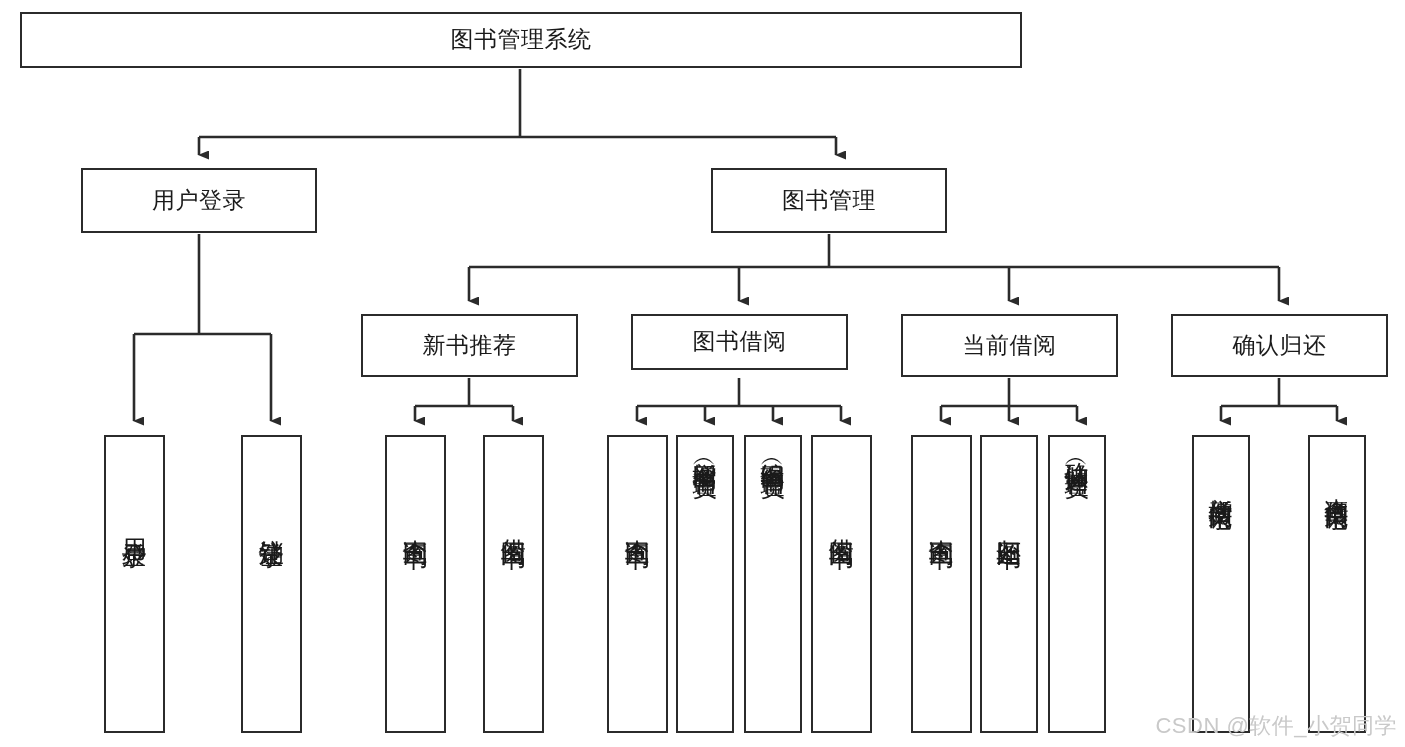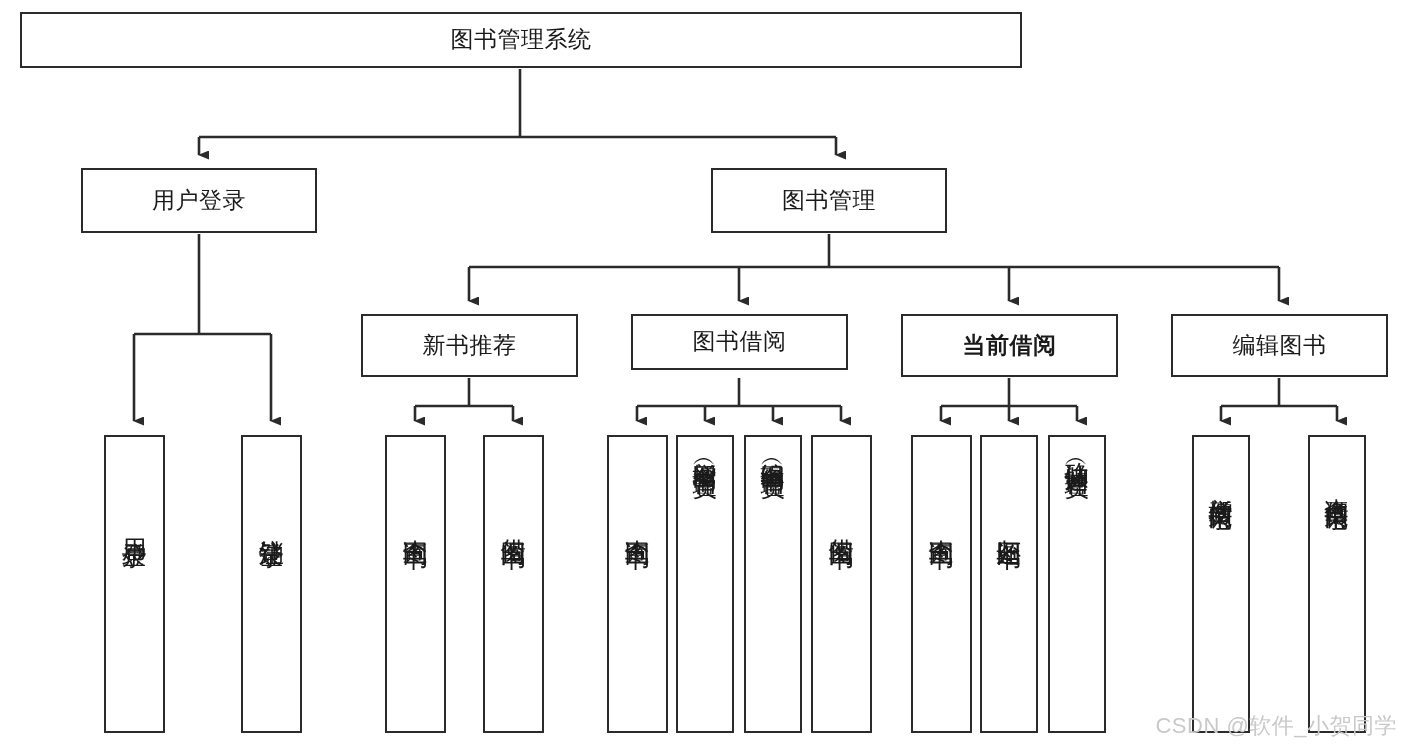--- a/index.html
+++ b/index.html
@@ -138,25 +138,25 @@
   <div class="node horiz" style="left:361px; top:314px; width:217px; height:63px;">
     <span class="label">新书推荐</span>
   </div>
 
   <div class="node horiz" style="left:711px; top:168px; width:236px; height:65px;">
     <span class="label">图书管理</span>
   </div>
   <div class="node horiz" style="left:631px; top:314px; width:217px; height:56px;">
     <span class="label">图书借阅</span>
   </div>
-  <div class="node horiz" style="left:901px; top:314px; width:217px; height:63px;font-weight:bold;">
+  <div class="node horiz" style="left:901px; top:314px; width:217px; height:63px;">
     <span class="label">当前借阅</span>
   </div>
   <div class="node horiz" style="left:1171px; top:314px; width:217px; height:63px;">
-    <span class="label">编辑图书</span>
+    <span class="label">确认归还</span>
   </div>
 
   <div class="node vert" style="left:104px; top:435px; width:61px; height:298px; padding-top:82px;">
     <span class="label">用户登录</span>
   </div>
   <div class="node vert" style="left:241px; top:435px; width:61px; height:298px; padding-top:82px;">
     <span class="label">注销登录</span>
   </div>
 
   <div class="node vert" style="left:385px; top:435px; width:61px; height:298px; padding-top:82px;">

